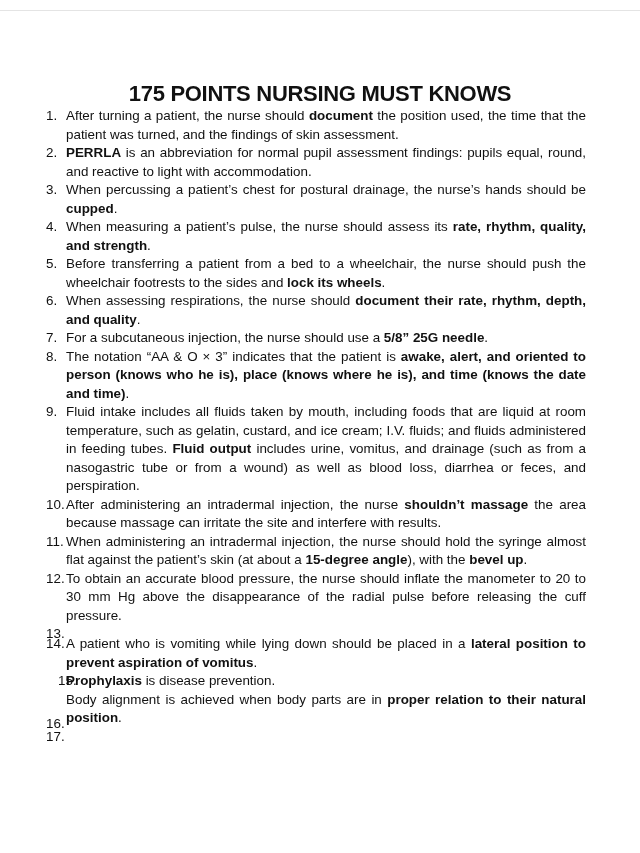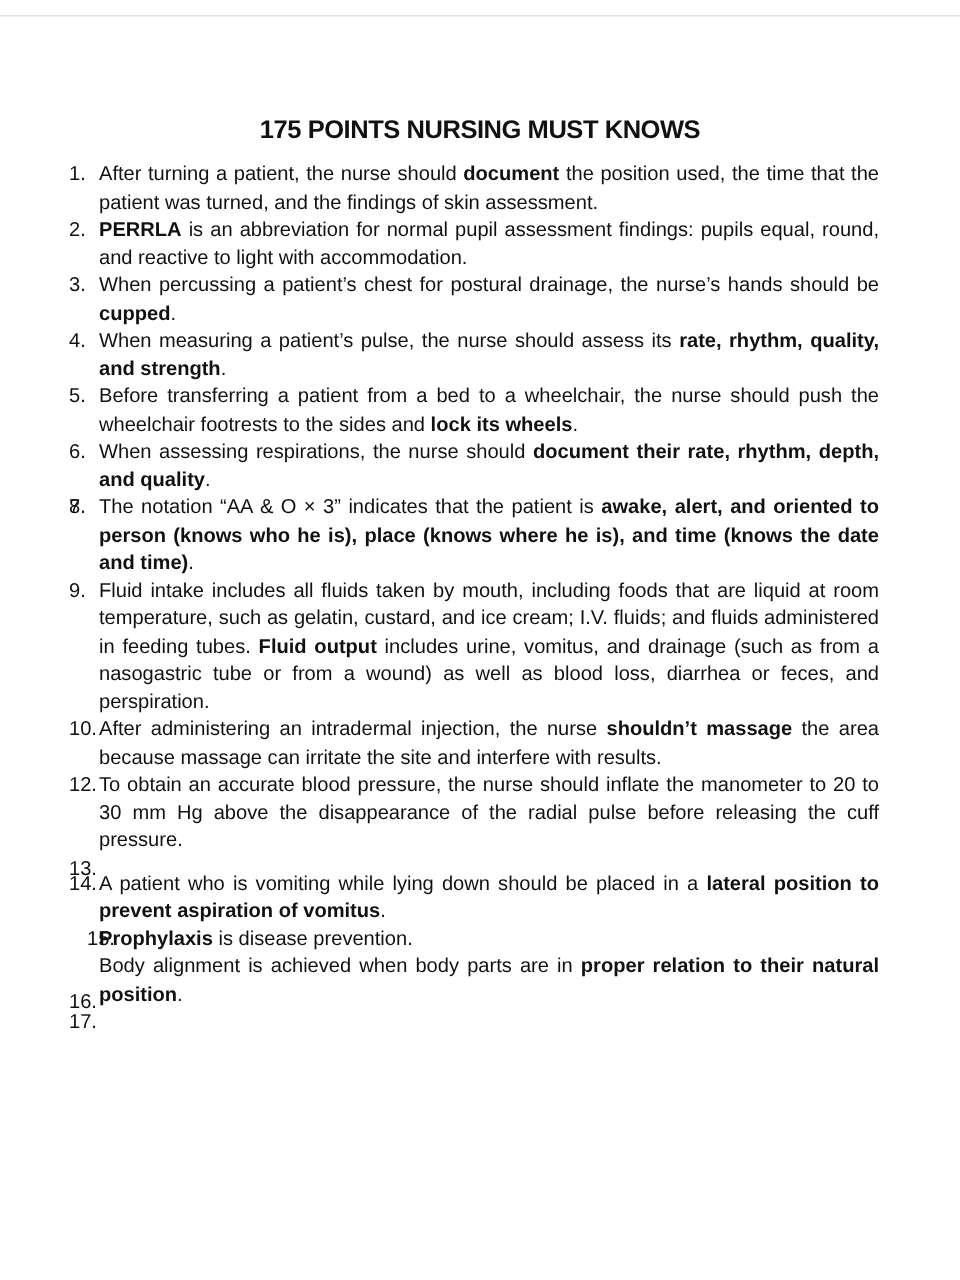--- a/index.html
+++ b/index.html
@@ -7,21 +7,21 @@
       width: 640px; height: 853px; overflow: hidden; position: relative;
       font-family: "Liberation Sans", "DejaVu Sans", sans-serif;
       color: #111111;
     }
     .top-rule {
       position: absolute; left: 0; top: 10px; width: 640px; height: 1px;
       background: #e4e4e4;
     }
     .title {
       position: absolute; left: 0; top: 66px; width: 640px;
-      text-align: center; font-weight: bold; font-size: 17px;
+      text-align: center; font-weight: bold; font-size: 22px;
       letter-spacing: -0.3px; color: #111;
     }
     .list {
       position: absolute; left: 46px; top: 107px; width: 540px;
       margin: 0; padding: 0; list-style: none;
       font-size: 13.4px; line-height: 18.5px;
     }
     .item { position: relative; padding-left: 20px; text-align: justify; }
     .num { position: absolute; left: 0; top: 0; }
     .item b { font-weight: bold; }
@@ -33,23 +33,24 @@
 
 <h1 class="title">175 POINTS NURSING MUST KNOWS</h1>
 
 <ol class="list" id="item-list">
     <li class="item"><span class="num">1.</span><span><span>After turning a patient, the nurse should </span><b>document</b><span> the position used, the time that the patient was turned, and the findings of skin assessment.</span></span></li>
     <li class="item"><span class="num">2.</span><span><b>PERRLA</b><span> is an abbreviation for normal pupil assessment findings: pupils equal, round, and reactive to light with accommodation.</span></span></li>
     <li class="item"><span class="num">3.</span><span><span>When percussing a patient’s chest for postural drainage, the nurse’s hands should be </span><b>cupped</b><span>.</span></span></li>
     <li class="item"><span class="num">4.</span><span><span>When measuring a patient’s pulse, the nurse should assess its </span><b>rate, rhythm, quality, and strength</b><span>.</span></span></li>
     <li class="item"><span class="num">5.</span><span><span>Before transferring a patient from a bed to a wheelchair, the nurse should push the wheelchair footrests to the sides and </span><b>lock its wheels</b><span>.</span></span></li>
     <li class="item"><span class="num">6.</span><span><span>When assessing respirations, the nurse should </span><b>document their rate, rhythm, depth, and quality</b><span>.</span></span></li>
-    <li class="item"><span class="num">7.</span></li>
+    <li class="item"><span class="num">7.</span><span><span>For a subcutaneous injection, the nurse should use a </span><b>5/8” 25G needle</b><span>.</span></span></li>
     <li class="item"><span class="num">8.</span><span><span>The notation “AA &amp; O × 3” indicates that the patient is </span><b>awake, alert, and oriented to person (knows who he is), place (knows where he is), and time (knows the date and time)</b><span>.</span></span></li>
     <li class="item"><span class="num">9.</span><span><span>Fluid intake includes all fluids taken by mouth, including foods that are liquid at room temperature, such as gelatin, custard, and ice cream; I.V. fluids; and fluids administered in feeding tubes. </span><b>Fluid output</b><span> includes urine, vomitus, and drainage (such as from a nasogastric tube or from a wound) as well as blood loss, diarrhea or feces, and perspiration.</span></span></li>
     <li class="item" style="padding-left: 20px;"><span class="num" style="left: 0px;">10.</span><span><span>After administering an intradermal injection, the nurse </span><b>shouldn’t massage</b><span> the area because massage can irritate the site and interfere with results.</span></span></li>
+    <li class="item" style="padding-left: 20px;"><span class="num" style="left: 0px;">11.</span><span><span>When administering an intradermal injection, the nurse should hold the syringe almost flat against the patient’s skin (at about a </span><b>15-degree angle</b><span>), with the </span><b>bevel up</b><span>.</span></span></li>
     <li class="item" style="padding-left: 20px;"><span class="num" style="left: 0px;">12.</span><span><span>To obtain an accurate blood pressure, the nurse should inflate the manometer to 20 to 30 mm Hg above the disappearance of the radial pulse before releasing the cuff pressure.</span></span></li>
     <li class="item" style="padding-left: 20px;"><span class="num" style="left: 0px;">13.</span></li>
     <li class="item" style="padding-left: 20px; margin-top: 10px;"><span class="num" style="left: 0px;">14.</span><span><span>A patient who is vomiting while lying down should be placed in a </span><b>lateral position to prevent aspiration of vomitus</b><span>.</span></span></li>
     <li class="item" style="padding-left: 20px;"><span class="num" style="left: 0px; margin-left: 12px;">15.</span><span><b>Prophylaxis</b><span> is disease prevention.</span></span></li>
     <li class="item" style="padding-left: 20px;"><span class="num" style="left: 0px; margin-top: 24px;">16.</span><span><span>Body alignment is achieved when body parts are in </span><b>proper relation to their natural position</b><span>.</span></span></li>
     <li class="item" style="padding-left: 20px;"><span class="num" style="left: 0px;">17.</span></li>
   </ol>
 
 </body></html>

